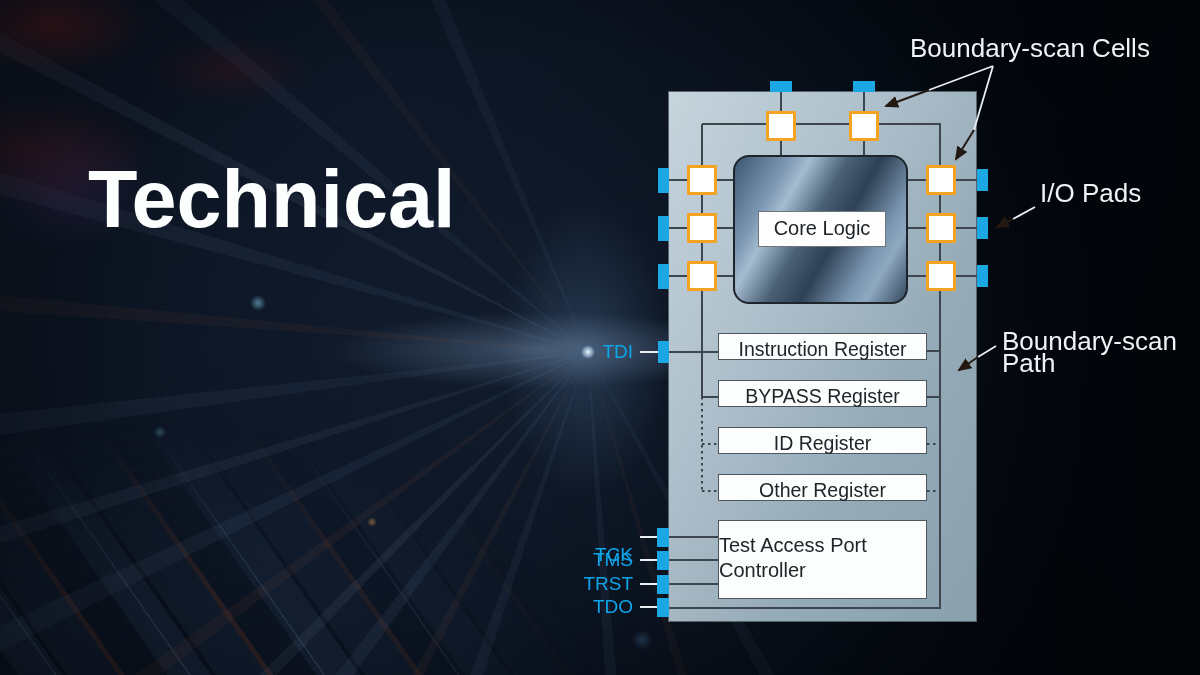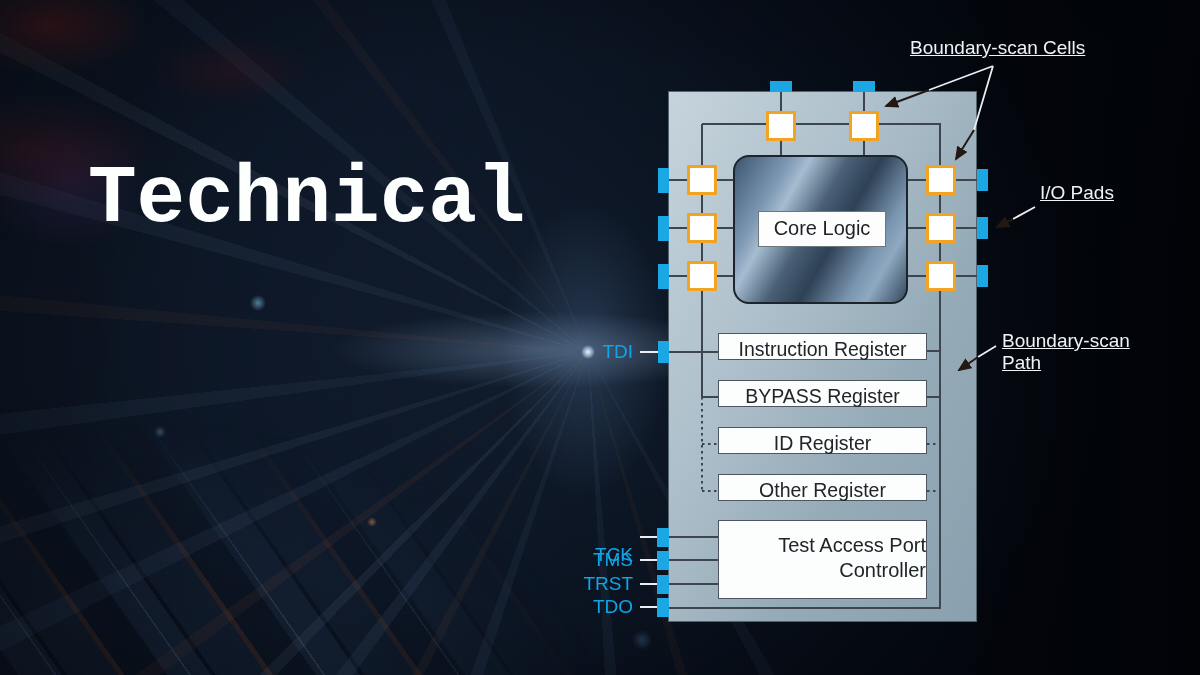--- a/index.html
+++ b/index.html
@@ -71,21 +71,21 @@
       radial-gradient(circle 10px at 642px 640px, rgba(90,140,190,.30), transparent 100%);
   }
   .bg-vignette{
     background:
       radial-gradient(ellipse 900px 620px at 45% 50%, transparent 45%, rgba(2,4,8,.5) 88%),
       linear-gradient(to right, rgba(2,4,8,.15), transparent 18%, transparent 80%, rgba(1,2,5,.55));
   }
   
   .title{
     position:absolute;left:88px;top:147px;
-    font-size:81px;font-weight:bold;line-height:105px;color:#fdfefe;font-family:Liberation Mono, monospace;
+    font-size:81px;font-weight:bold;line-height:105px;color:#fdfefe;
   }
   
   .chip{
     position:absolute;left:668px;top:91px;width:309px;height:531px;
     background:linear-gradient(118deg,var(--chip-light) 0%,#aec0cb 35%,#96abb8 65%,var(--chip-dark) 100%);
     border:1px solid #55636d;
   }
   .wires{position:absolute;left:0;top:0;pointer-events:none;}
   .wire path{stroke:var(--wire);stroke-width:2;fill:none;}
   .wire.dashed path{stroke-dasharray:2.5 3.5;}
@@ -108,25 +108,25 @@
     font-size:20px;line-height:33px;text-align:center;color:#1d2226;
   }
   .reg{
     position:absolute;left:718px;width:209px;height:27px;
     background:#fcfdfd;border:1.5px solid #4d565e;
     font-size:19.5px;line-height:31px;text-align:center;color:#20252a;
   }
   .tap{
     position:absolute;left:718px;top:520px;width:209px;height:79px;
     background:#fcfdfd;border:1.5px solid #4d565e;
-    font-size:20px;line-height:25px;text-align:right;color:#20252a;
+    font-size:20px;line-height:25px;text-align:left;color:#20252a;
     padding-top:12px;
   }
   .lbl{
-    position:absolute;color:#eef3f7;font-size:19px;line-height:22px;white-space:nowrap;text-decoration:underline;
+    position:absolute;color:#eef3f7;font-size:26px;line-height:22px;white-space:nowrap;
   }
   .sig{
     position:absolute;left:533px;width:100px;text-align:right;
     color:#0ea5e9;font-size:19px;line-height:22px;white-space:nowrap;
   }
 </style>
 </head>
 <body>
 
 <div class="stage">

